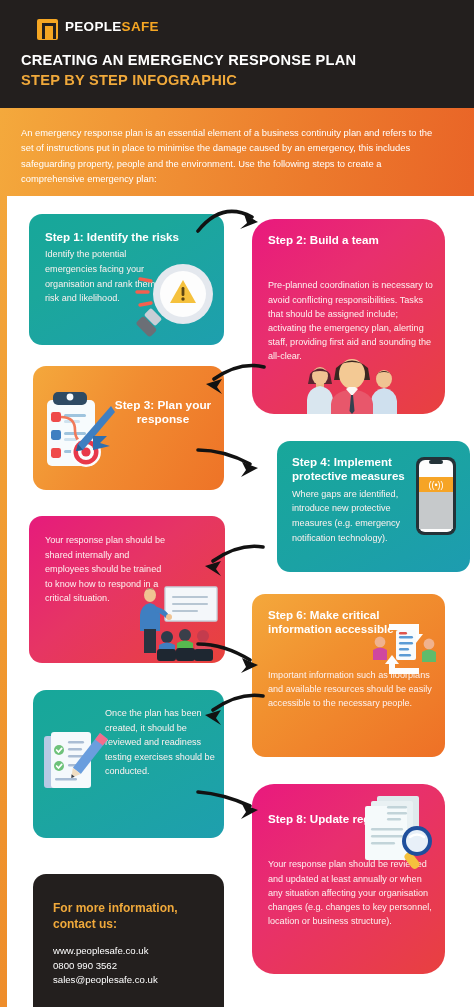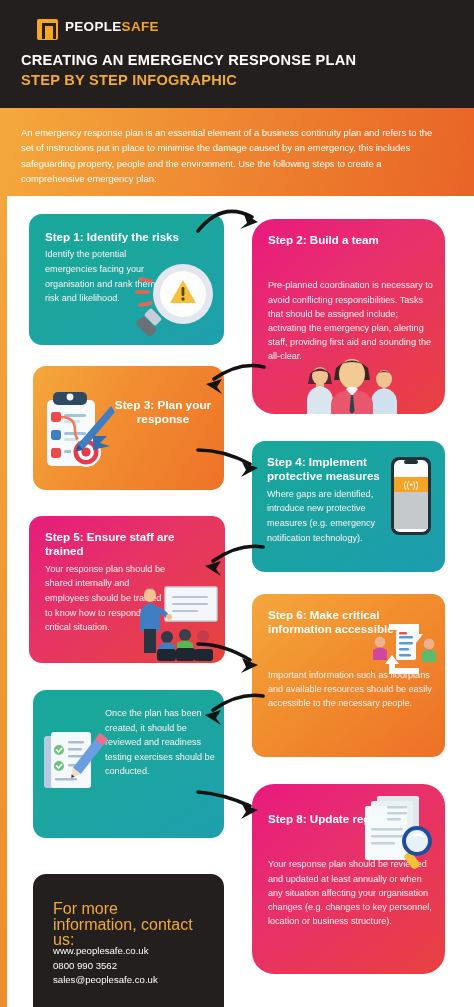--- a/index.html
+++ b/index.html
@@ -119,21 +119,21 @@
     font-weight: bold;
     line-height: 14.4px;
     color: #ffffff;
   }
   .card-body {
     font-size: 9.1px;
     line-height: 14.6px;
     color: #fdf1ef;
   }
   .teal  { background: linear-gradient(150deg, #17a79a 0%, #1ba79b 35%, #1e9fae 100%); padding-left: 36px; }
-  .teal2 { background: linear-gradient(150deg, #18a79a 0%, #1ba2a4 55%, #1d9cb0 100%); }
+  .teal2 { background: linear-gradient(150deg, #18a79a 0%, #1ba2a4 55%, #1d9cb0 100%); margin-left: 25px; }
   .pink  { background: linear-gradient(140deg, #e9197e 0%, #e82f6e 38%, #e8413f 100%); border-radius: 22px; }
   .pink2 { background: linear-gradient(140deg, #e61b7c 0%, #e63564 45%, #e8433c 100%); }
   .orange{ background: linear-gradient(120deg, #f4a83c 0%, #f18c31 45%, #ee7327 100%); }
   .orange2{ background: linear-gradient(140deg, #f4a83c 0%, #f1902f 40%, #ee7026 100%); }
 
   
   #card1 { left: 29px;  top: 214px; width: 195px; height: 131px; }
   #card2 { left: 252px; top: 219px; width: 193px; height: 195px; }
   #card3 { left: 33px;  top: 366px; width: 191px; height: 124px; }
   #card4 { left: 252px; top: 441px; width: 193px; height: 131px; }
@@ -186,22 +186,22 @@
     left: 33px; top: 874px;
     width: 191px; height: 133px;
     background: #231f1e;
     border-radius: 13px 13px 0 0;
   }
   #footer-heading {
     position: absolute;
     left: 20px; top: 27px;
     width: 150px;
     color: #f0a93b;
-    font-size: 16px;
-    font-weight: normal;
+    font-size: 12px;
+    font-weight: bold;
     line-height: 15.5px;
   }
   #footer-lines {
     position: absolute;
     left: 20px; top: 70px;
     width: 160px;
     color: #ffffff;
     font-size: 9.6px;
     line-height: 14.6px;
   }
@@ -323,21 +323,20 @@
         <rect x="15" y="5" width="14" height="4" rx="2" fill="#243238"></rect>
         <rect x="5" y="22" width="34" height="15" fill="#f6a425"></rect>
         <text x="22" y="33" font-size="9" font-family="'Liberation Sans',sans-serif" fill="#ffffff" text-anchor="middle">((•))</text>
         <rect x="5" y="37" width="34" height="37" fill="#c6c9cb"></rect>
       </svg>
     </div>
   </div>
 
   <div class="card pink2" id="card5">
     <div class="pad">
-      <div class="card-title">Step 5: Ensure staff are trained</div>
       <span class="gap"></span>
       <div class="card-body">Your response plan should be shared internally and employees should be trained to know how to respond in a critical situation.</div>
     </div>
     <div class="ill" id="ill5">
       <svg viewBox="0 0 84 78" width="84" height="78">
         <rect x="30" y="4" width="52" height="34" rx="1.5" fill="#f4f7fa" stroke="#c8d3dc" stroke-width="1.4"></rect>
         <g stroke="#b7c6d3" stroke-width="2" stroke-linecap="round">
           <line x1="38" y1="14" x2="72" y2="14"></line>
           <line x1="38" y1="21" x2="72" y2="21"></line>
           <line x1="38" y1="28" x2="62" y2="28"></line>

